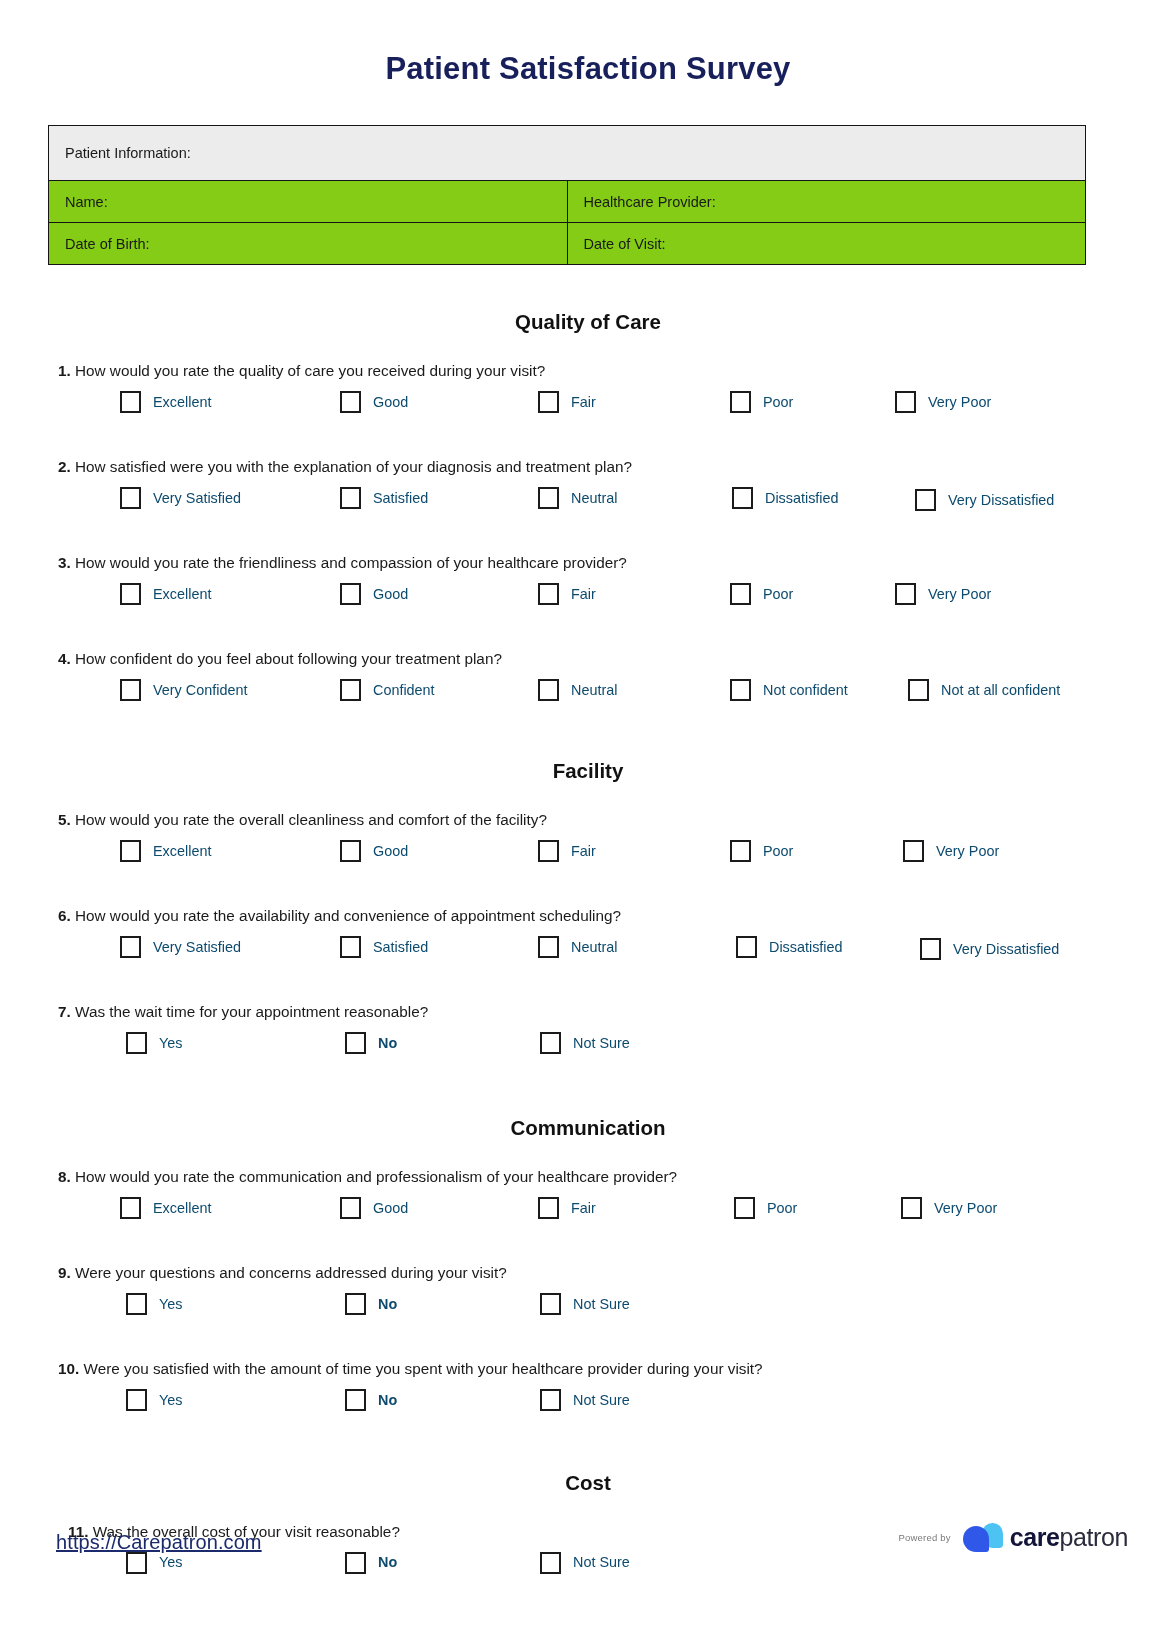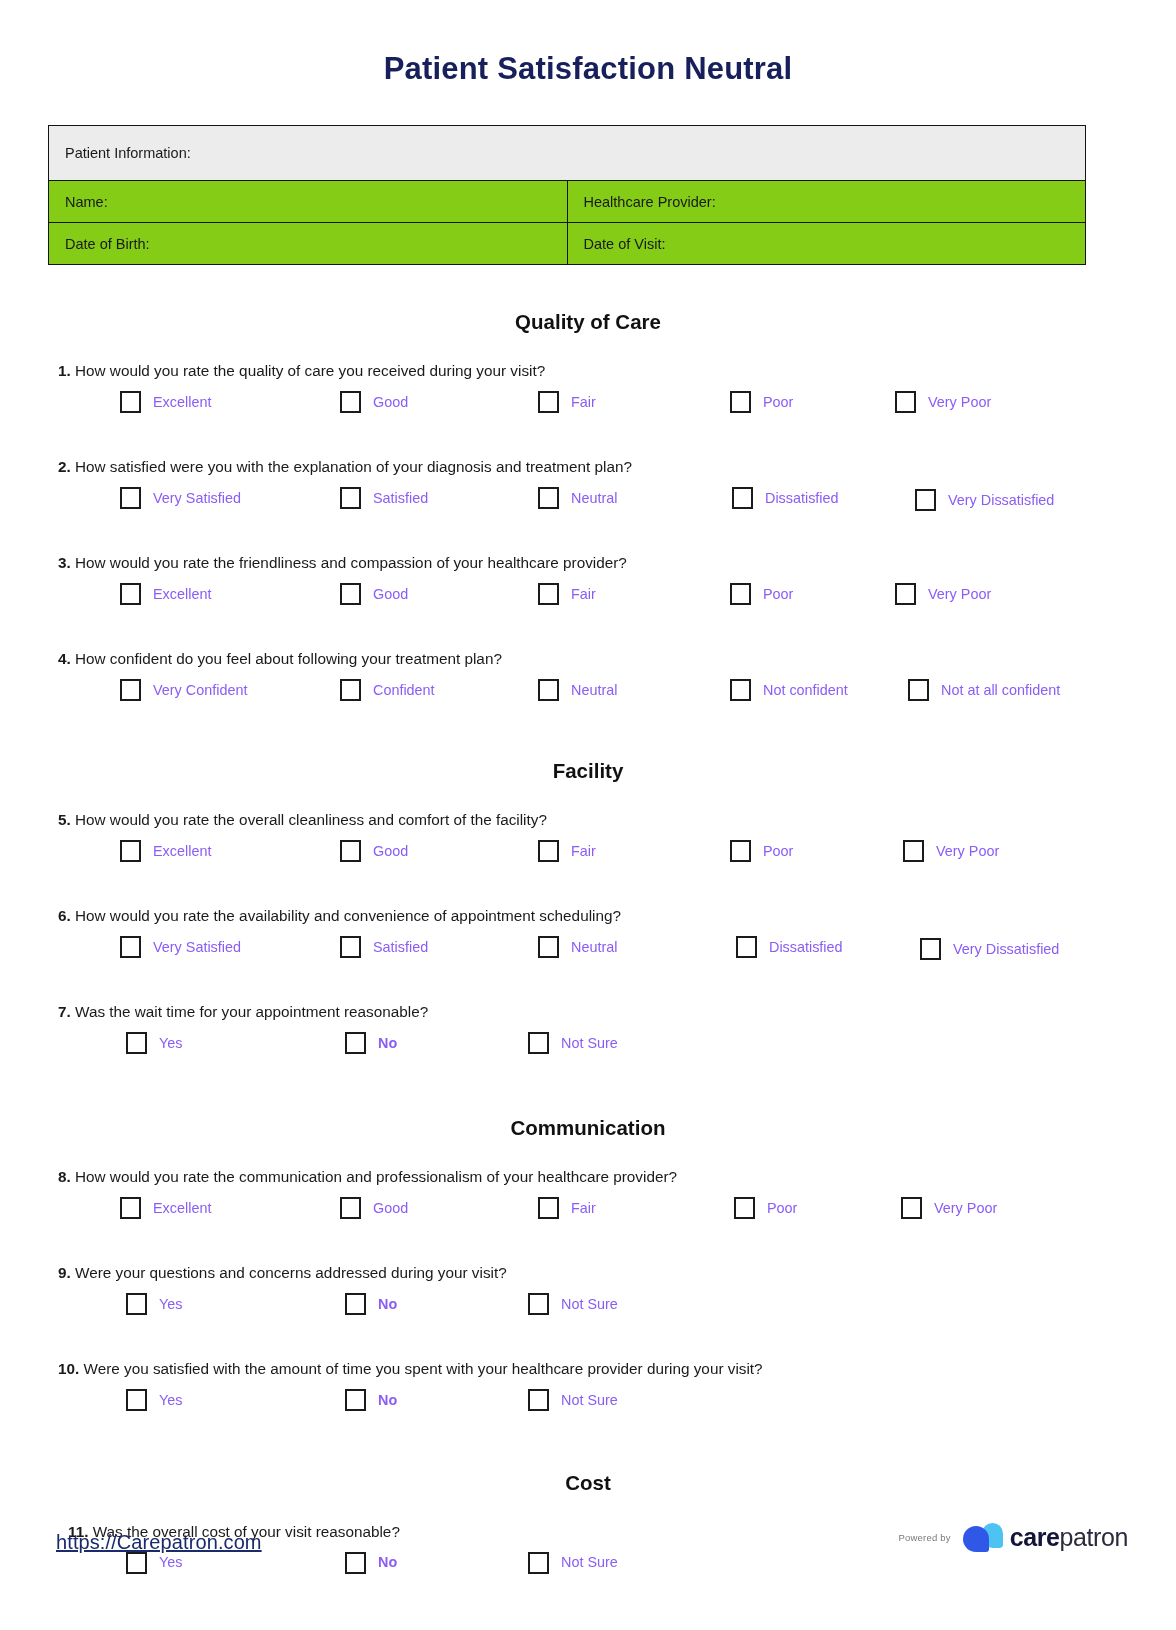--- a/index.html
+++ b/index.html
@@ -103,37 +103,37 @@
     width: 21px;
     height: 22px;
     border: 2.2px solid #1b1b1b;
     background: #ffffff;
     flex: none;
     display: inline-block;
   }
   .opt-label {
     margin-left: 12px;
     font-size: 14.4px;
-    color: #8b5cf6;
+    color: #0c4a6e;
     line-height: 1;
   }
 
   
   .c0 { left: 72px; }
   .c1 { left: 292px; }
   .c2 { left: 490px; }
   .c3 { left: 682px; }
   .c4 { left: 847px; }
   
   .c4w { left: 867px; }
   .c3w { left: 684px; }
   
   .y0 { left: 78px; }
   .y1 { left: 297px; font-weight: bold; }
-  .y2 { left: 480px; }
+  .y2 { left: 492px; }
 
   
   .footer {
     position: absolute;
     left: 48px;
     right: 48px;
     bottom: 76px;
     height: 46px;
   }
   .footer-url {
@@ -189,21 +189,21 @@
     letter-spacing: -0.4px;
   }
   .brand-word .b1 { font-weight: bold; color: #13143a; }
   .brand-word .b2 { font-weight: normal; color: #2b2b3d; }
 </style>
 </head>
 <body>
 
 <div class="page">
 
-  <h1 class="doc-title">Patient Satisfaction Neutral</h1>
+  <h1 class="doc-title">Patient Satisfaction Survey</h1>
 
   <table class="info-table">
     <tbody>
       <tr class="head">
         <td colspan="2">Patient Information:</td>
       </tr>
       <tr>
         <td style="width:50%">Name:</td>
         <td style="width:50%">Healthcare Provider:</td>
       </tr>

